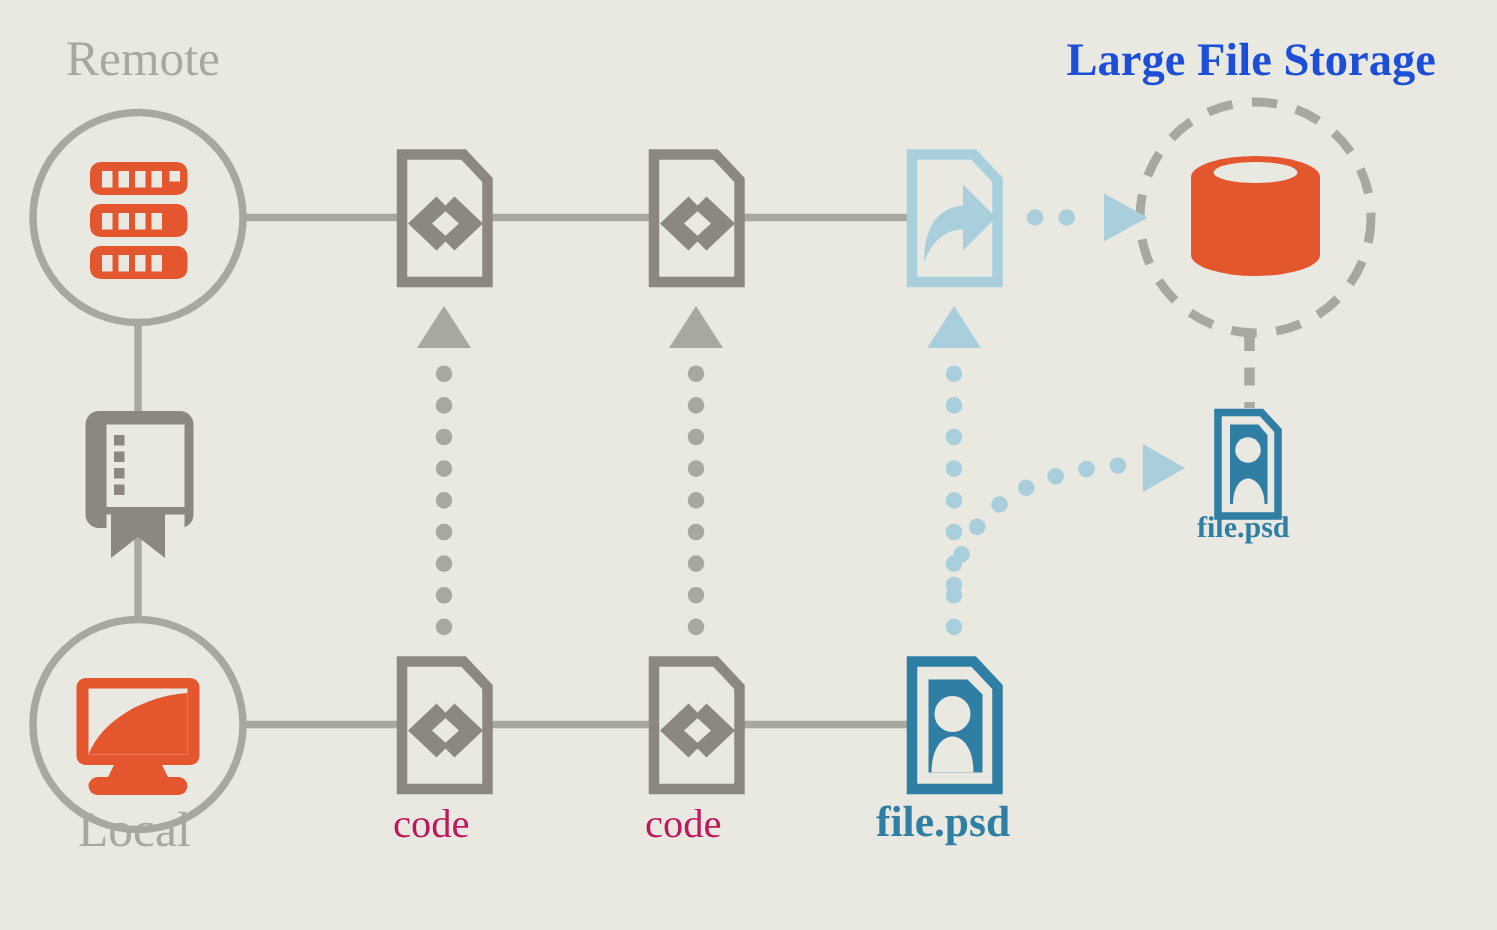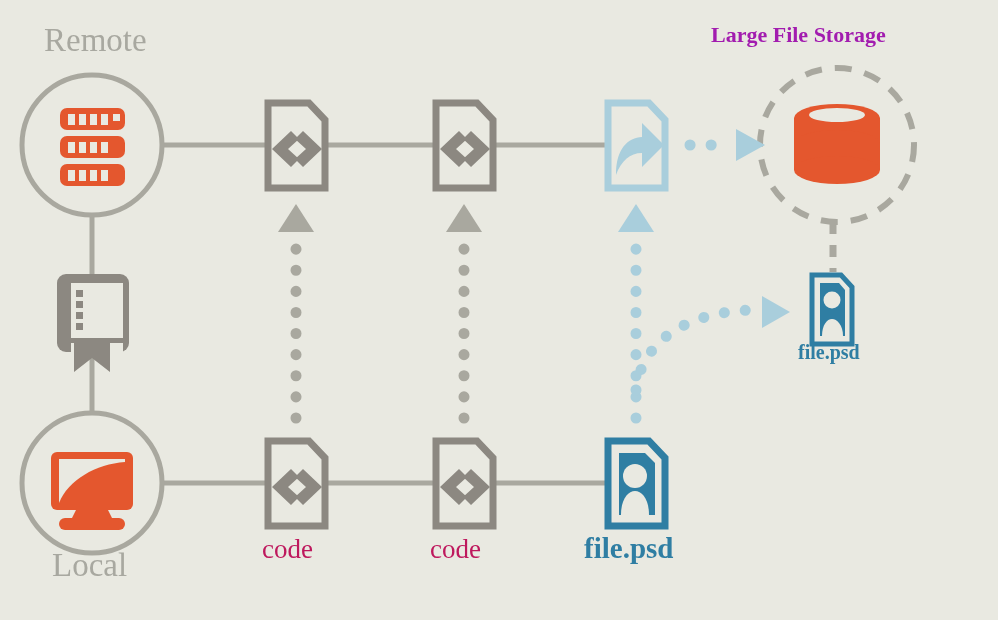--- a/index.html
+++ b/index.html
@@ -28,30 +28,30 @@
     line-height: 1;
   }
   .lbl-remote {
     left: 44px;
     top: 24px;
     font-size: 33px;
     color: #a8a8a0;
   }
   .lbl-local {
     left: 52px;
-    top: 549px;
+    top: 538px;
     font-size: 33px;
     color: #a8a8a0;
   }
   .lbl-lfs {
     left: 711px;
     top: 24px;
-    font-size: 22px;
+    font-size: 31px;
     font-weight: bold;
-    color: #a21caf;
+    color: #1d4ed8;
   }
   .lbl-code {
     font-size: 27px;
     color: #be185d;
   }
   .lbl-code-1 { left: 262px; top: 536px; }
   .lbl-code-2 { left: 430px; top: 536px; }
   .lbl-filepsd-big {
     left: 584px;
     top: 534px;

